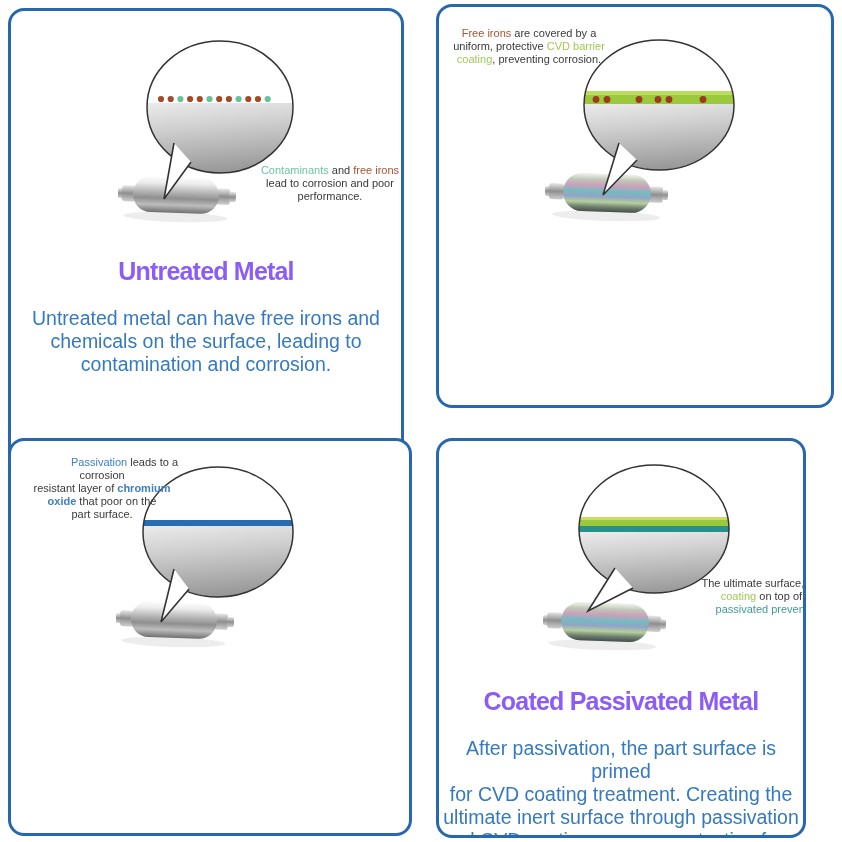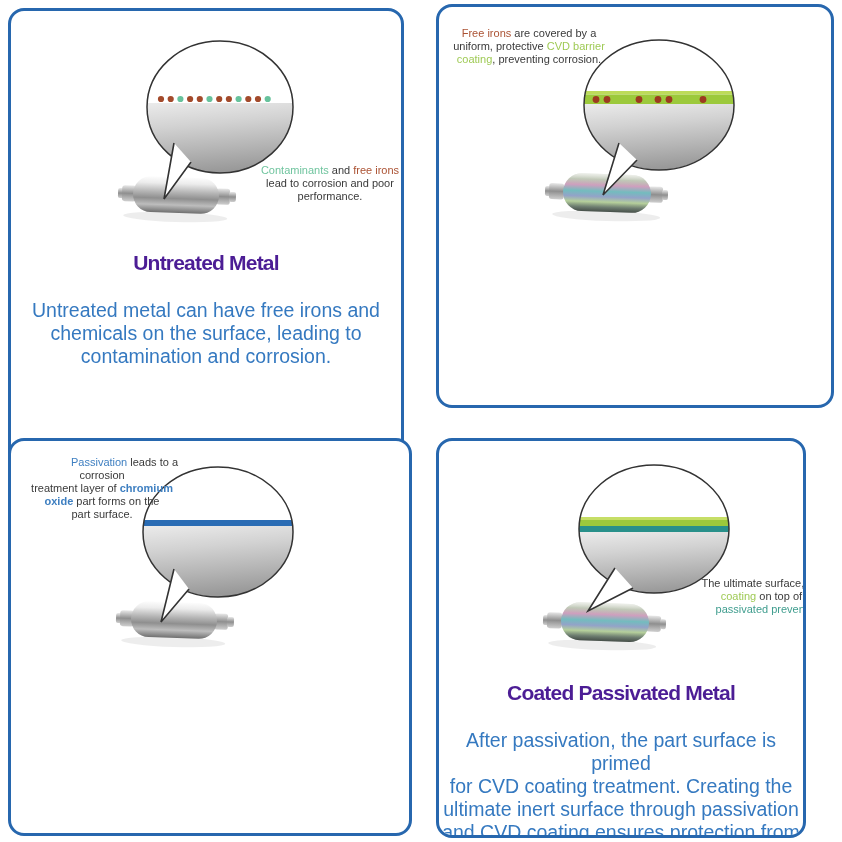--- a/index.html
+++ b/index.html
@@ -20,21 +20,21 @@
     position:absolute;font-size:11px;line-height:1.18;color:#3a3a3a;
     text-align:center;white-space:pre-line;
   }
   .cap1{left:238px;top:153px;width:162px}
   .cap2{left:2px;top:20px;width:176px}
   .cap3{left:4px;top:15px;width:174px}
   .cap4{left:258px;top:136px;width:138px}
   .bold{font-weight:bold}
   .panel-text{position:absolute;top:237px;left:0;right:0;text-align:center}
   .panel-title{
-    margin:0;font-size:21px;font-weight:bold;color:#4c1d95;
+    margin:8px;font-size:25px;font-weight:bold;color:#8b5cf6;
     letter-spacing:-0.8px;line-height:30px;
   }
   .desc{
     margin:21px 2px 0;font-size:19.5px;line-height:23px;color:#3579c0;
     white-space:pre-line;
   }
 </style>
 </head>
 <body>
 
@@ -186,22 +186,22 @@
       <ellipse cx="163" cy="201" rx="52" ry="5" fill="#000000" opacity="0.07"></ellipse>
       <rect x="105" y="174" width="6" height="10" rx="2" fill="url(#steelCap)"></rect>
       <rect x="109" y="171" width="14" height="16" rx="3" fill="url(#steelCap)"></rect>
       <rect x="203" y="171" width="14" height="16" rx="3" fill="url(#steelCap)"></rect>
       <rect x="216" y="174" width="7" height="10" rx="2" fill="url(#steelCap)"></rect>
       <rect x="120" y="161" width="86" height="36" rx="18" fill="url(#steelBody)"></rect>
     </g>
     <path d="M163,128 L150,181 L178,148" fill="#ffffff" stroke="#333333" stroke-width="1.6"></path>
   </svg>
   <div class="caption cap3"><span style="color: rgb(62, 127, 193); margin-left: 45px;">Passivation</span><span> leads to a corrosion
-treatment layer of </span><span class="bold" style="color: rgb(62, 127, 193);">chromium
-oxide</span><span> part forms on the
+resistant layer of </span><span class="bold" style="color: rgb(62, 127, 193);">chromium
+oxide</span><span> that poor on the
 part surface.</span></div>
 </div>
 
 <div class="panel p4">
   <svg class="illus" width="398" height="232" viewBox="0 0 398 232">
     <defs>
         <clipPath id="clip4">
           <ellipse cx="215" cy="88" rx="75" ry="64"></ellipse>
         </clipPath>
       </defs>

